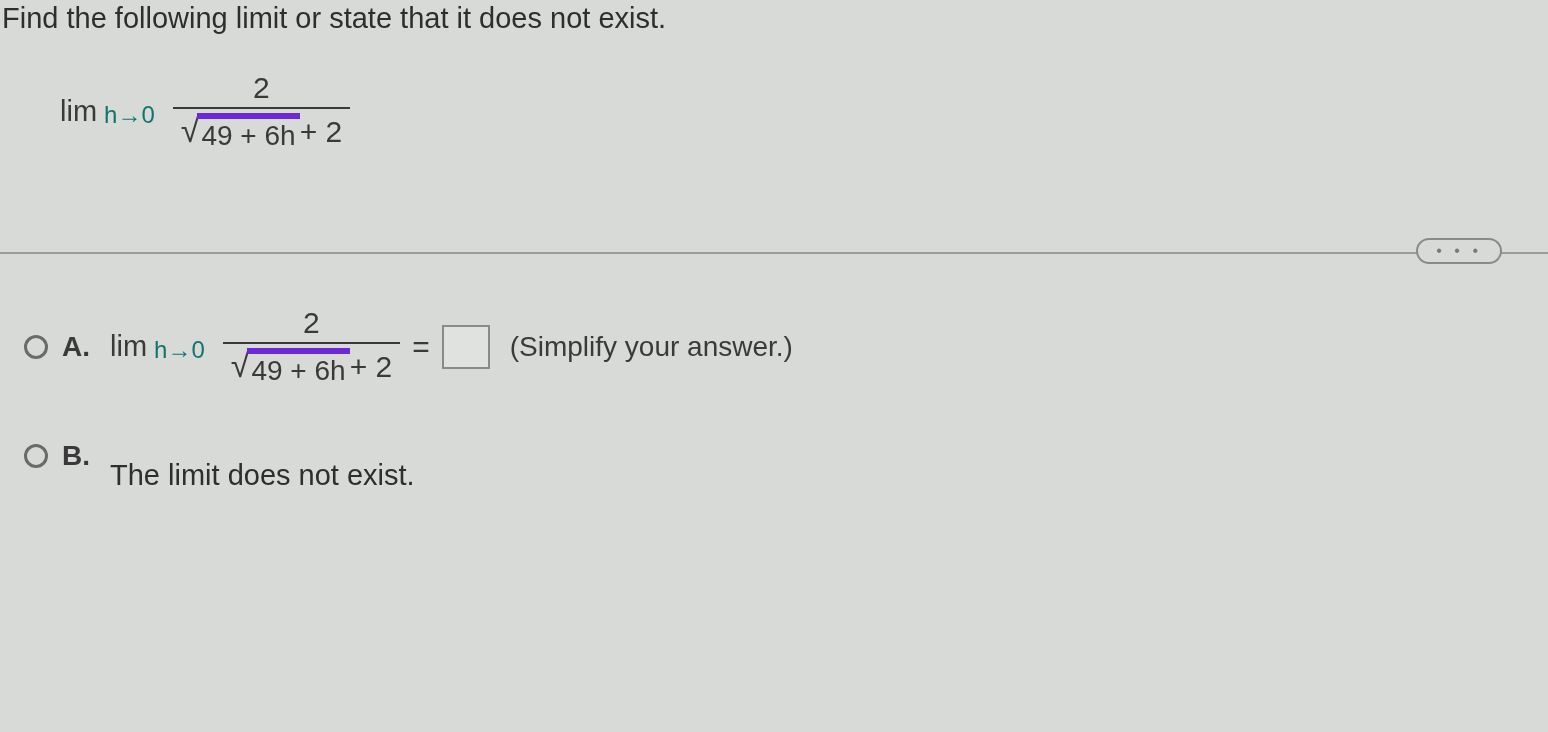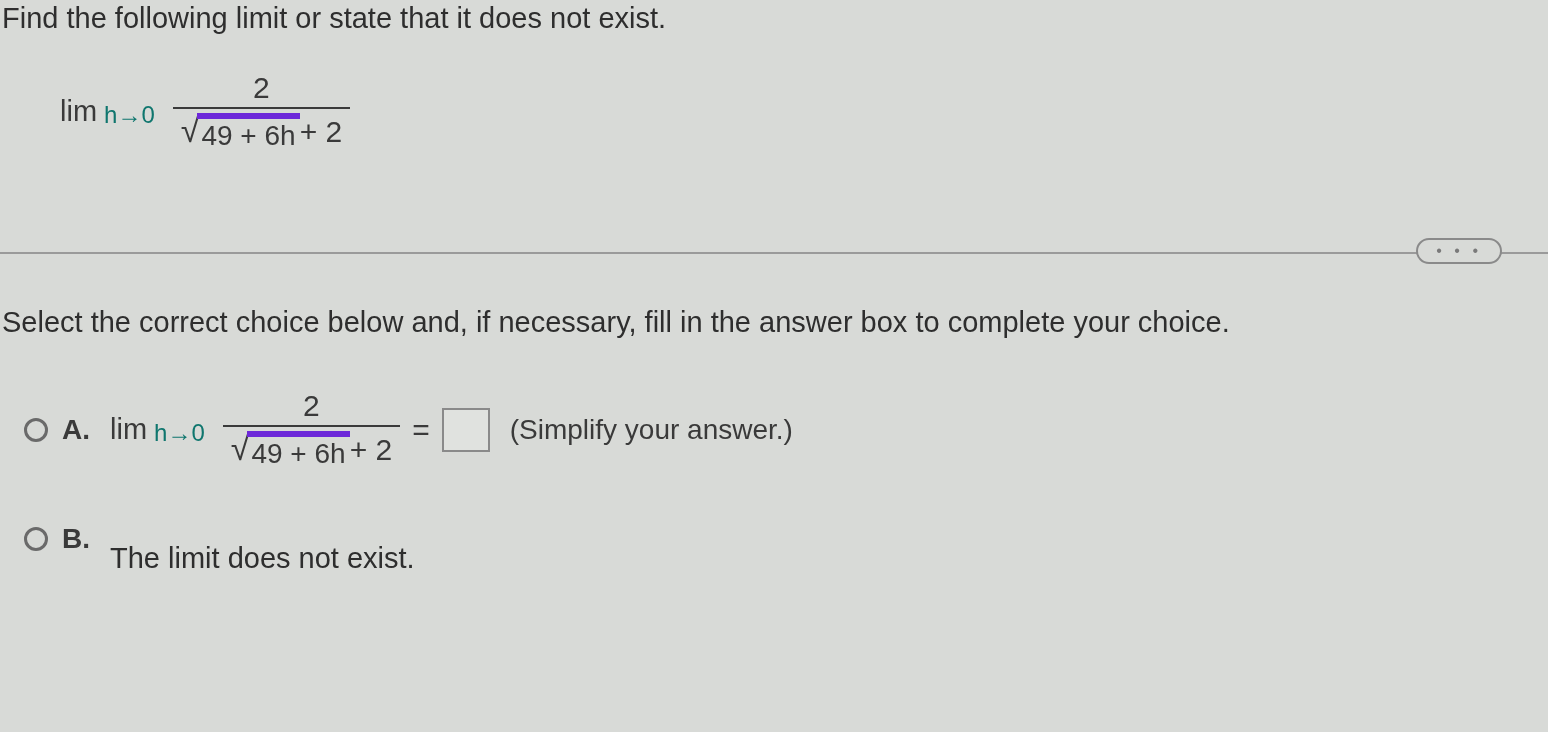--- a/index.html
+++ b/index.html
@@ -180,21 +180,20 @@
       </div>
     </div>
   </div>
 </div>
 
 <div class="divider">
   <div class="ellipsis-pill">• • •</div>
 </div>
 
 <div class="answer-area">
-  <div class="select-text">Select the correct choice below and, if necessary, fill in the answer box to complete your choice.</div>
 
   <div class="choice-row">
     <div class="radio"></div>
     <div class="choice-label">A.</div>
     <div class="choice-content">
       <div class="lim-block">
         <span class="lim-top">lim</span>
         <span class="lim-bottom">h→0</span>
       </div>
       <div class="fraction">

